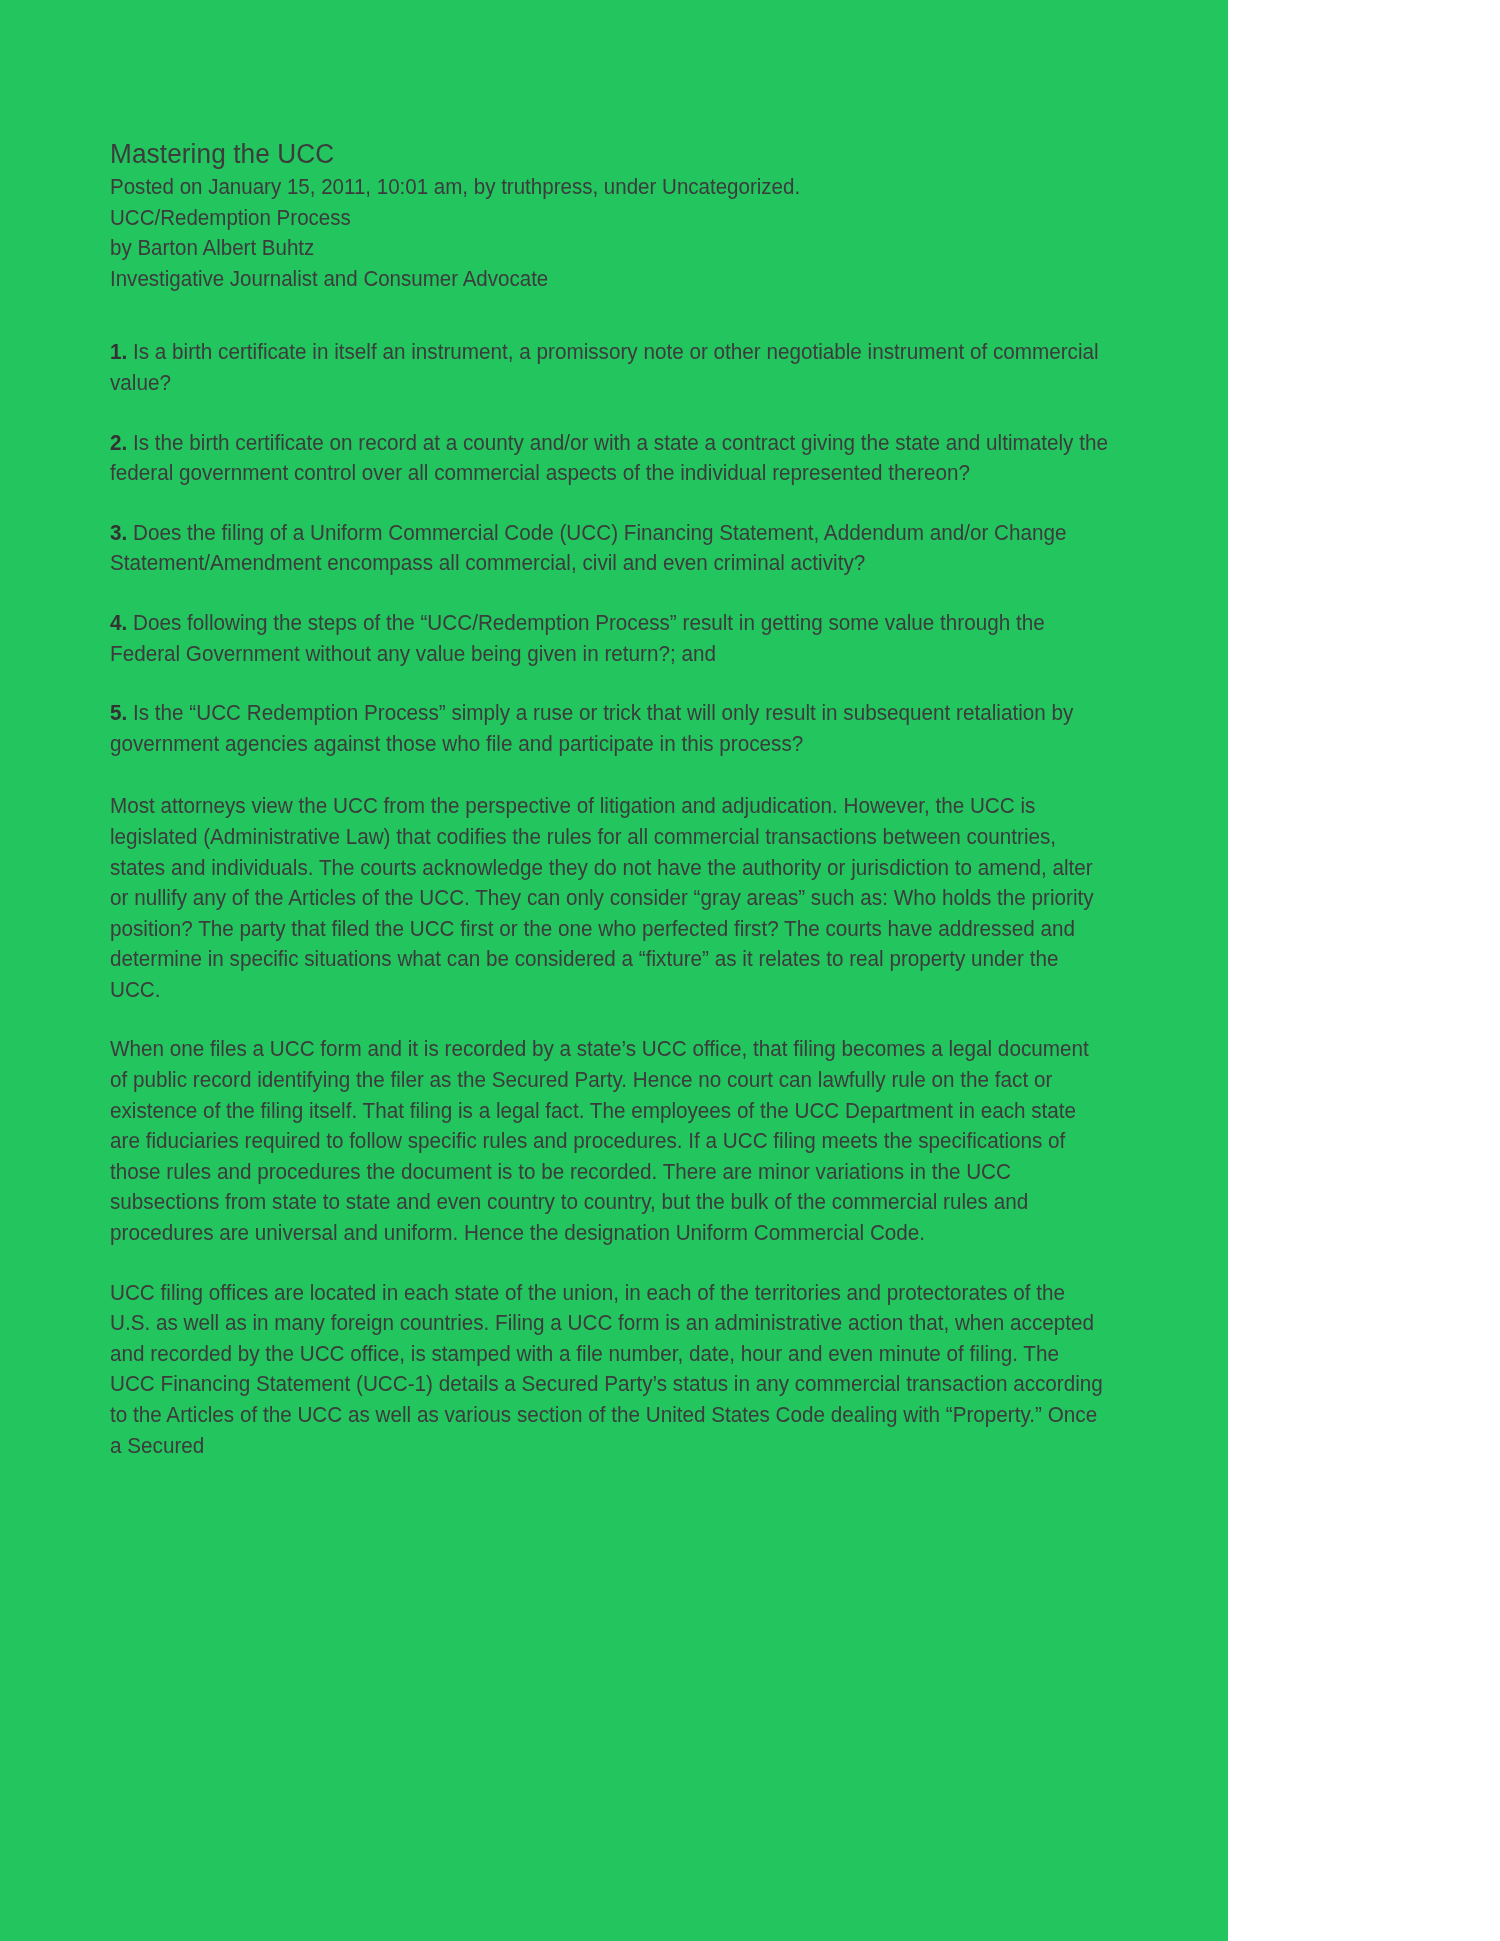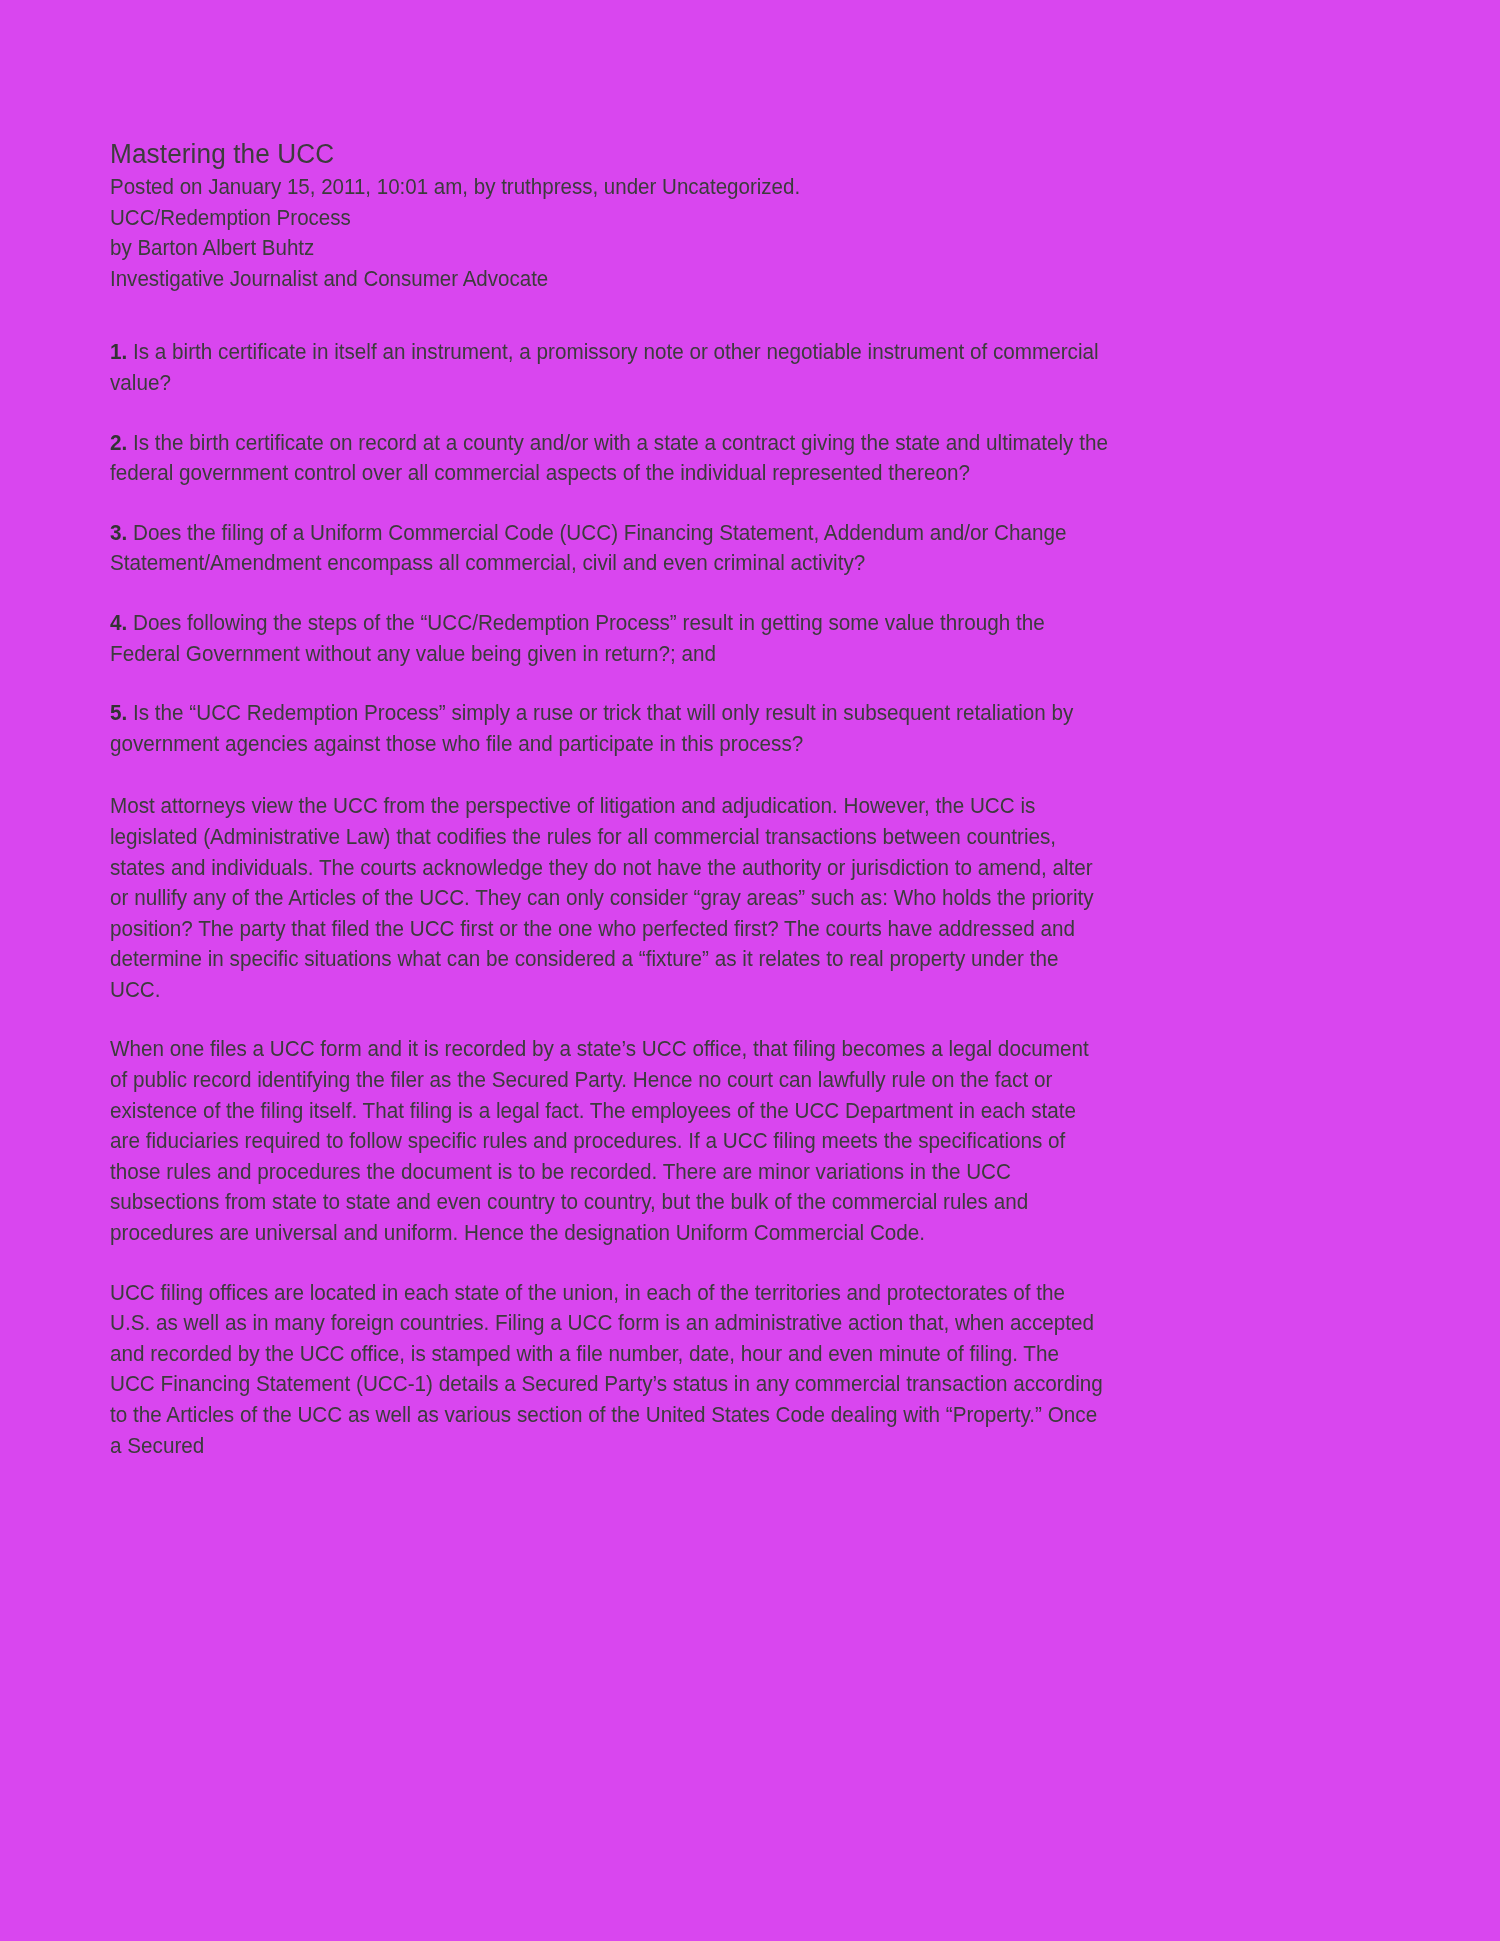--- a/index.html
+++ b/index.html
@@ -10,23 +10,23 @@
   }
   body {
     width: 1500px;
     height: 1941px;
     font-family: "Liberation Sans", "DejaVu Sans", sans-serif;
     color: #3a3a3a;
     -webkit-font-smoothing: antialiased;
   }
   .page {
     position: relative;
-    width: 1500px;
+    width: 1228px;
     height: 1941px;
-    background: #d946ef;
+    background: #22c55e;
     overflow: hidden;
     text-decoration: underline;
   }
   .doc-body {
     position: absolute;
     left: 110px;
     top: 138px;
     width: 1000px;
   }
   .doc-title {

